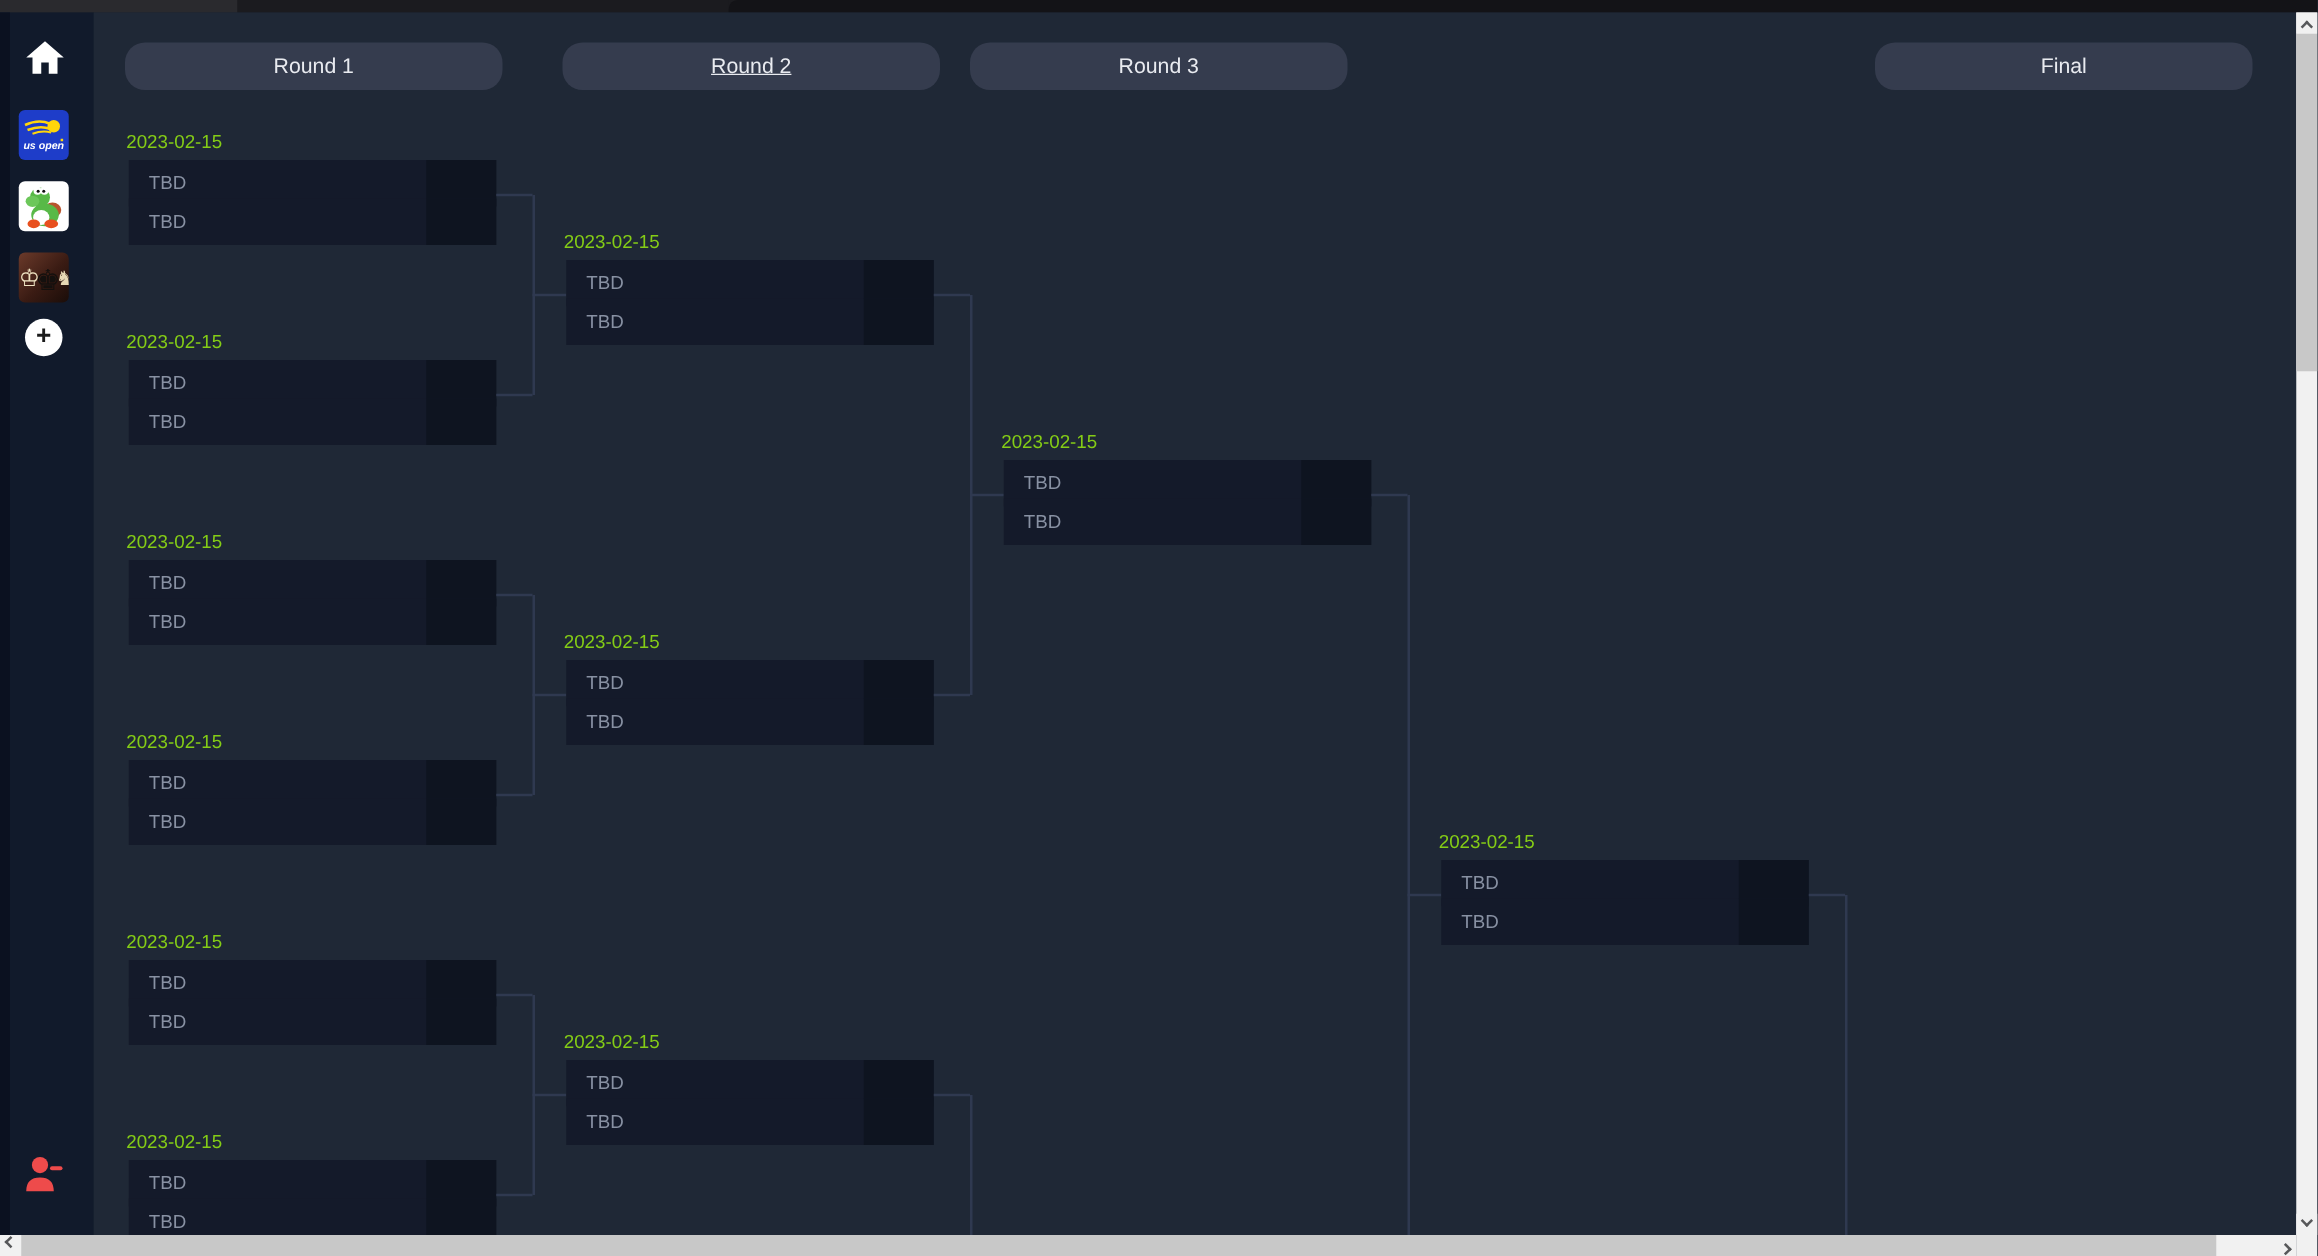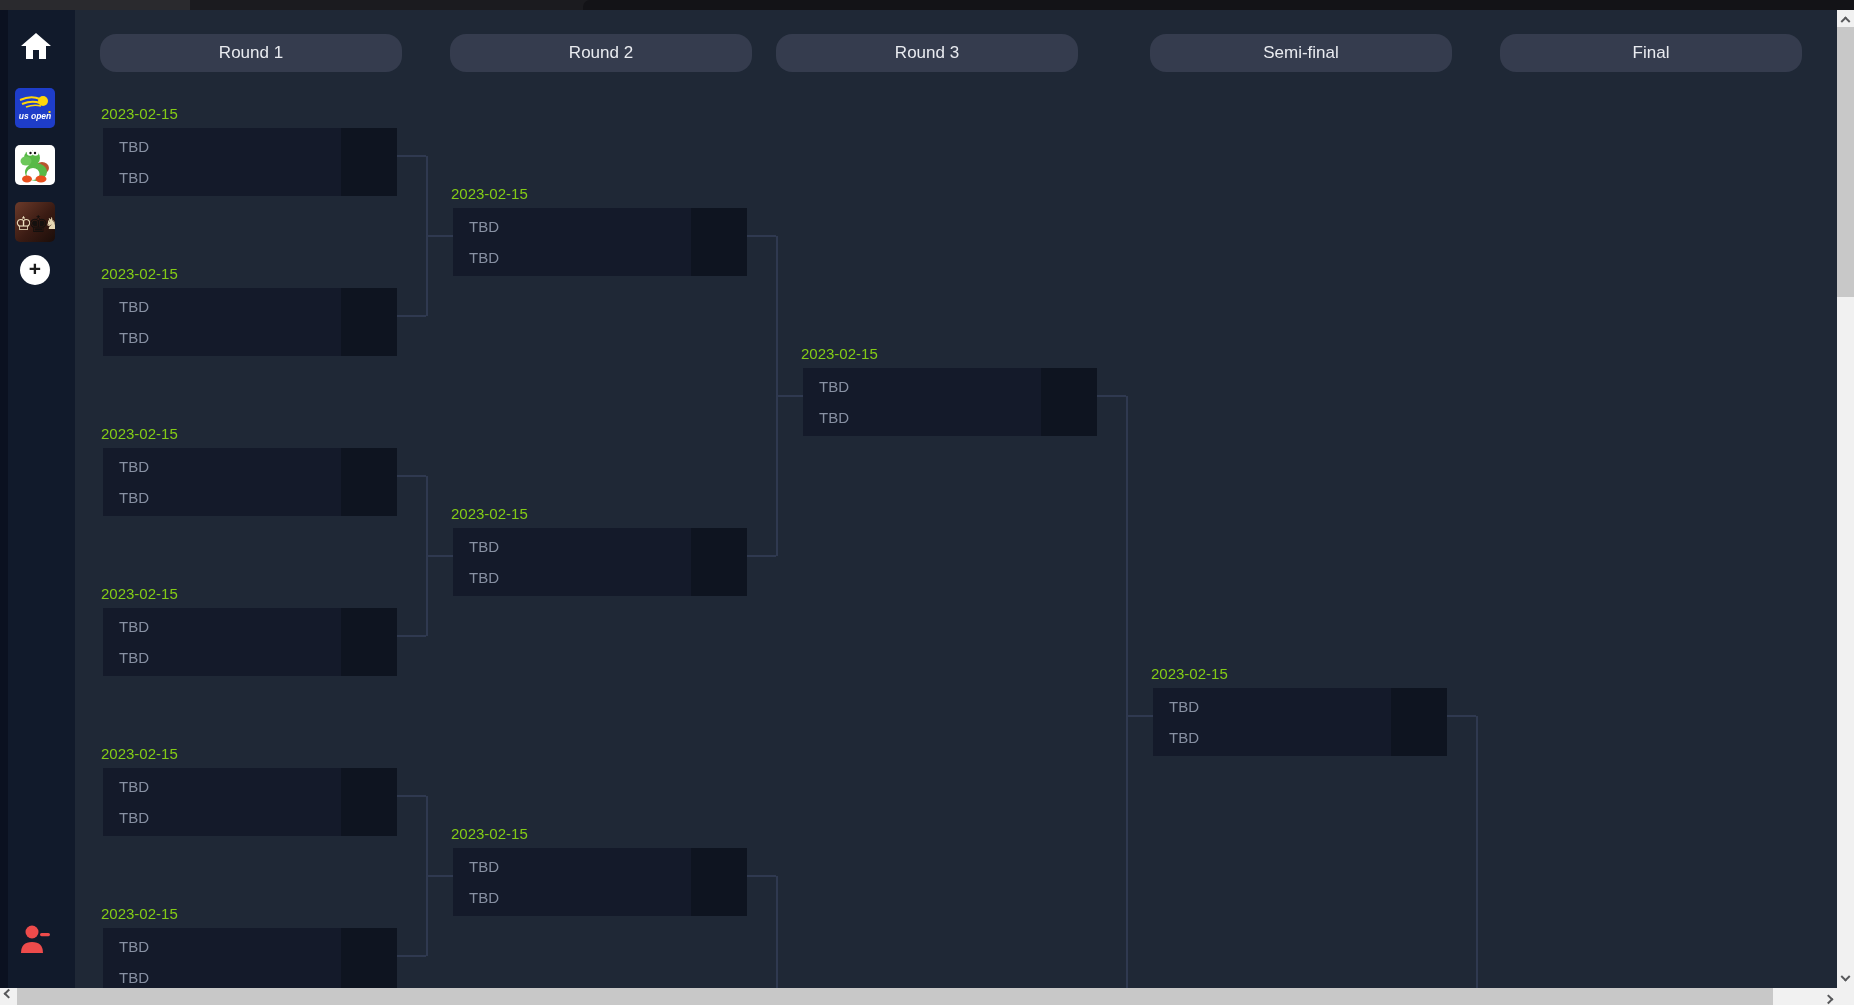--- a/index.html
+++ b/index.html
@@ -193,21 +193,21 @@
       <span class="team-name">TBD</span>
       <div class="score-cell"></div>
     </div>
     <div class="connector" style="left: 322px; top: 944.5px; width: 29px; height: 2px;"></div>
     <div class="connector" style="left: 351px; top: 145.5px; width: 2px; height: 160px;"></div>
     <div class="connector" style="left: 351px; top: 224.5px; width: 27px; height: 2px;"></div>
     <div class="connector" style="left: 351px; top: 465.5px; width: 2px; height: 160px;"></div>
     <div class="connector" style="left: 351px; top: 544.5px; width: 27px; height: 2px;"></div>
     <div class="connector" style="left: 351px; top: 785.5px; width: 2px; height: 160px;"></div>
     <div class="connector" style="left: 351px; top: 864.5px; width: 27px; height: 2px;"></div>
-    <div class="round-header" style="left: 375px; width: 302px;">Round 2</div>
+    <div class="round-header" style="left: 375px; width: 302px; text-decoration: underline;">Round 2</div>
     <div class="match-date" style="left: 376px; top: 174.5px;">2023-02-15</div>
     <div class="team-row" style="left: 378px; top: 197.5px;">
       <span class="team-name">TBD</span>
       <div class="score-cell"></div>
     </div>
     <div class="team-row" style="left: 378px; top: 228.5px;">
       <span class="team-name">TBD</span>
       <div class="score-cell"></div>
     </div>
     <div class="connector" style="left: 672px; top: 224.5px; width: 29px; height: 2px;"></div>
@@ -241,21 +241,20 @@
       <div class="score-cell"></div>
     </div>
     <div class="team-row" style="left: 728px; top: 388.5px;">
       <span class="team-name">TBD</span>
       <div class="score-cell"></div>
     </div>
     <div class="connector" style="left: 1022px; top: 384.5px; width: 29px; height: 2px;"></div>
     <div class="match-date" style="left: 726px; top: 974.5px;">2023-02-15</div>
     <div class="connector" style="left: 1051px; top: 385.5px; width: 2px; height: 640px;"></div>
     <div class="connector" style="left: 1051px; top: 704.5px; width: 27px; height: 2px;"></div>
-    <div class="round-header" style="left: 1075px; width: 302px;">Semi-final</div>
     <div class="match-date" style="left: 1076px; top: 654.5px;">2023-02-15</div>
     <div class="team-row" style="left: 1078px; top: 677.5px;">
       <span class="team-name">TBD</span>
       <div class="score-cell"></div>
     </div>
     <div class="team-row" style="left: 1078px; top: 708.5px;">
       <span class="team-name">TBD</span>
       <div class="score-cell"></div>
     </div>
     <div class="connector" style="left: 1372px; top: 704.5px; width: 29px; height: 2px;"></div>

